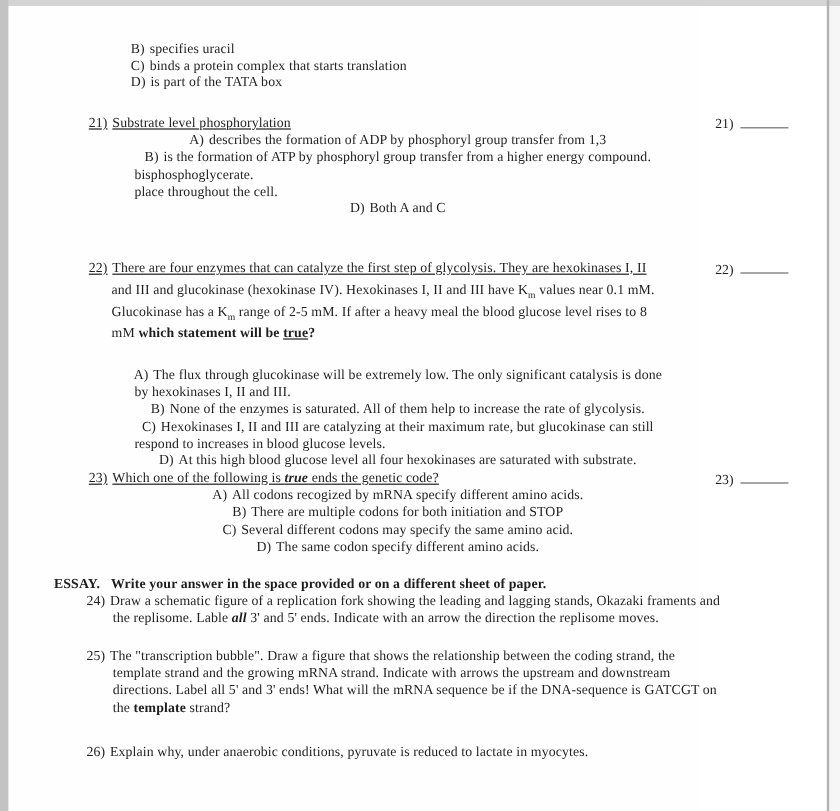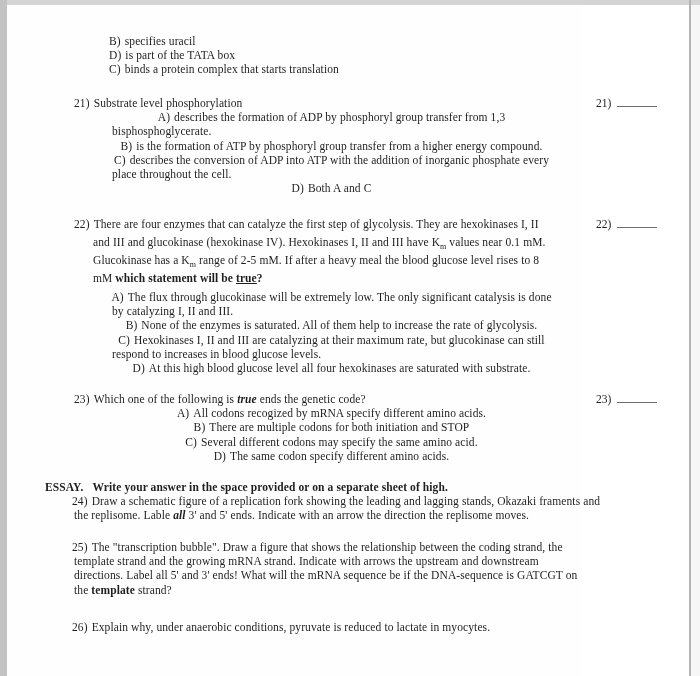--- a/index.html
+++ b/index.html
@@ -29,27 +29,27 @@
   .ln {
     white-space: nowrap;
     font-size: 11.5px;
     line-height: 14.2px;
     height: 14.2px;
     letter-spacing: 0.1px;
   }
   .ln.tall { line-height: 18px; height: 18px; }
 
   .in-carry { padding-left: 109px; }
-  .in-q     { padding-left: 74px; }
+  .in-q     { padding-left: 74px; text-decoration: underline; }
   .in-stem  { padding-left: 93px; font-family: Liberation Serif, serif; }
   .in-opt   { padding-left: 95px; text-align: center; }
   .in-optw  { padding-left: 112px; }
   .in-eh    { padding-left: 45px; }
   .in-eq    { padding-left: 72px; }
-  .in-ew    { padding-left: 74px; }
+  .in-ew    { padding-left: 94px; }
 
   .lbl { margin-right: 4px; }
 
   .s-b  { font-weight: bold; text-align: center; }
   .s-bi { font-weight: bold; font-style: italic; }
   .s-bu { font-weight: bold; text-decoration: underline; }
   sub { font-size: 8px; line-height: 0; }
 
   .answer-blank {
     position: absolute;
@@ -71,60 +71,59 @@
 <body>
 
 <div class="page">
   <div class="edge-top"></div>
   <div class="edge-left"></div>
   <div class="edge-right-pad"></div>
   <div class="edge-right-line"></div>
 
   <div class="block" style="top:34px">
     <div class="ln in-carry"><span class="lbl">B)</span><span><span>specifies uracil</span></span></div>
+    <div class="ln in-carry"><span class="lbl">C)</span><span><span>binds a protein complex that starts translation</span></span></div>
     <div class="ln in-carry"><span class="lbl">D)</span><span><span>is part of the TATA box</span></span></div>
-    <div class="ln in-carry"><span class="lbl">C)</span><span><span>binds a protein complex that starts translation</span></span></div>
   </div>
 
   <div class="block" style="top:96px">
     <div class="ln in-q"><span class="lbl">21)</span><span><span>Substrate level phosphorylation</span></span></div>
     <div class="ln in-opt"><span class="lbl">A)</span><span><span>describes the formation of ADP by phosphoryl group transfer from 1,3</span></span></div>
+    <div class="ln in-opt"><span class="lbl">B)</span><span><span>is the formation of ATP by phosphoryl group transfer from a higher energy compound.</span></span></div>
     <div class="ln in-optw"><span><span>bisphosphoglycerate.</span></span></div>
-    <div class="ln in-opt"><span class="lbl">B)</span><span><span>is the formation of ATP by phosphoryl group transfer from a higher energy compound.</span></span></div>
-    <div class="ln in-opt"><span class="lbl">C)</span><span><span>describes the conversion of ADP into ATP with the addition of inorganic phosphate every</span></span></div>
     <div class="ln in-optw"><span><span>place throughout the cell.</span></span></div>
     <div class="ln in-opt"><span class="lbl">D)</span><span><span>Both A and C</span></span></div>
   </div>
   <div class="answer-blank" style="top:96px"><span>21)</span><span class="blank"></span></div>
 
   <div class="block" style="top:215px">
     <div class="ln tall in-q"><span class="lbl">22)</span><span><span>There are four enzymes that can catalyze the first step of glycolysis. They are hexokinases I, II</span></span></div>
     <div class="ln tall in-stem"><span><span>and III and glucokinase (hexokinase IV). Hexokinases I, II and III have K</span><sub>m</sub><span> values near 0.1 mM.</span></span></div>
     <div class="ln tall in-stem"><span><span>Glucokinase has a K</span><sub>m</sub><span> range of 2-5 mM. If after a heavy meal the blood glucose level rises to 8</span></span></div>
     <div class="ln tall in-stem"><span><span>mM </span><span class="s-b">which statement will be </span><span class="s-bu">true</span><span class="s-b">?</span></span></div>
-    <div class="ln in-opt" style="margin-top:3px"><span class="lbl">A)</span><span><span>The flux through glucokinase will be extremely low. The only significant catalysis is done</span></span></div>
-    <div class="ln in-optw"><span><span>by catalyzing I, II and III.</span></span></div>
+    <div class="ln in-opt" style="margin-top:19px"><span class="lbl">A)</span><span><span>The flux through glucokinase will be extremely low. The only significant catalysis is done</span></span></div>
+    <div class="ln in-optw"><span><span>by hexokinases I, II and III.</span></span></div>
     <div class="ln in-opt"><span class="lbl">B)</span><span><span>None of the enzymes is saturated. All of them help to increase the rate of glycolysis.</span></span></div>
     <div class="ln in-opt"><span class="lbl">C)</span><span><span>Hexokinases I, II and III are catalyzing at their maximum rate, but glucokinase can still</span></span></div>
     <div class="ln in-optw"><span><span>respond to increases in blood glucose levels.</span></span></div>
     <div class="ln in-opt"><span class="lbl">D)</span><span><span>At this high blood glucose level all four hexokinases are saturated with substrate.</span></span></div>
   </div>
   <div class="answer-blank" style="top:217px"><span>22)</span><span class="blank"></span></div>
 
   <div class="block" style="top:392px">
     <div class="ln in-q"><span class="lbl">23)</span><span><span>Which one of the following is </span><span class="s-bi">true</span><span> ends the genetic code?</span></span></div>
     <div class="ln in-opt"><span class="lbl">A)</span><span><span>All codons recogized by mRNA specify different amino acids.</span></span></div>
     <div class="ln in-opt"><span class="lbl">B)</span><span><span>There are multiple codons for both initiation and STOP</span></span></div>
     <div class="ln in-opt"><span class="lbl">C)</span><span><span>Several different codons may specify the same amino acid.</span></span></div>
     <div class="ln in-opt"><span class="lbl">D)</span><span><span>The same codon specify different amino acids.</span></span></div>
   </div>
   <div class="answer-blank" style="top:392px"><span>23)</span><span class="blank"></span></div>
 
   <div class="block" style="top:480px">
-    <div class="ln in-eh"><span class="s-b">ESSAY.</span><span class="s-b essay-instr">Write your answer in the space provided or on a separate sheet of high.</span></div>
+    <div class="ln in-eh"><span class="s-b">ESSAY.</span><span class="s-b essay-instr">Write your answer in the space provided or on a different sheet of paper.</span></div>
   </div>
 
   <div class="block" style="top:494px">
     <div class="ln in-eq"><span class="lbl">24)</span><span><span>Draw a schematic figure of a replication fork showing the leading and lagging stands, Okazaki framents and</span></span></div>
     <div class="ln in-ew"><span><span>the replisome. Lable </span><span class="s-bi">all</span><span> 3' and 5' ends. Indicate with an arrow the direction the replisome moves.</span></span></div>
   </div>
 
   <div class="block" style="top:540px">
     <div class="ln in-eq"><span class="lbl">25)</span><span><span>The "transcription bubble". Draw a figure that shows the relationship between the coding strand, the</span></span></div>
     <div class="ln in-ew"><span><span>template strand and the growing mRNA strand. Indicate with arrows the upstream and downstream</span></span></div>

